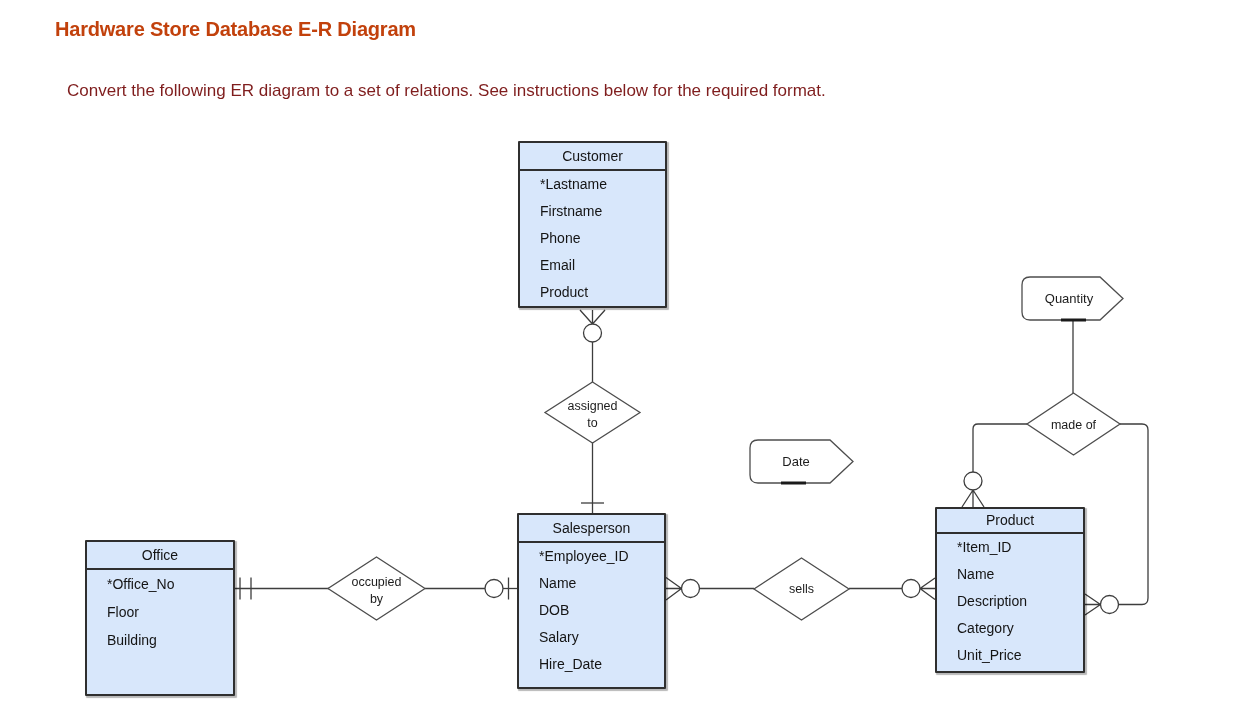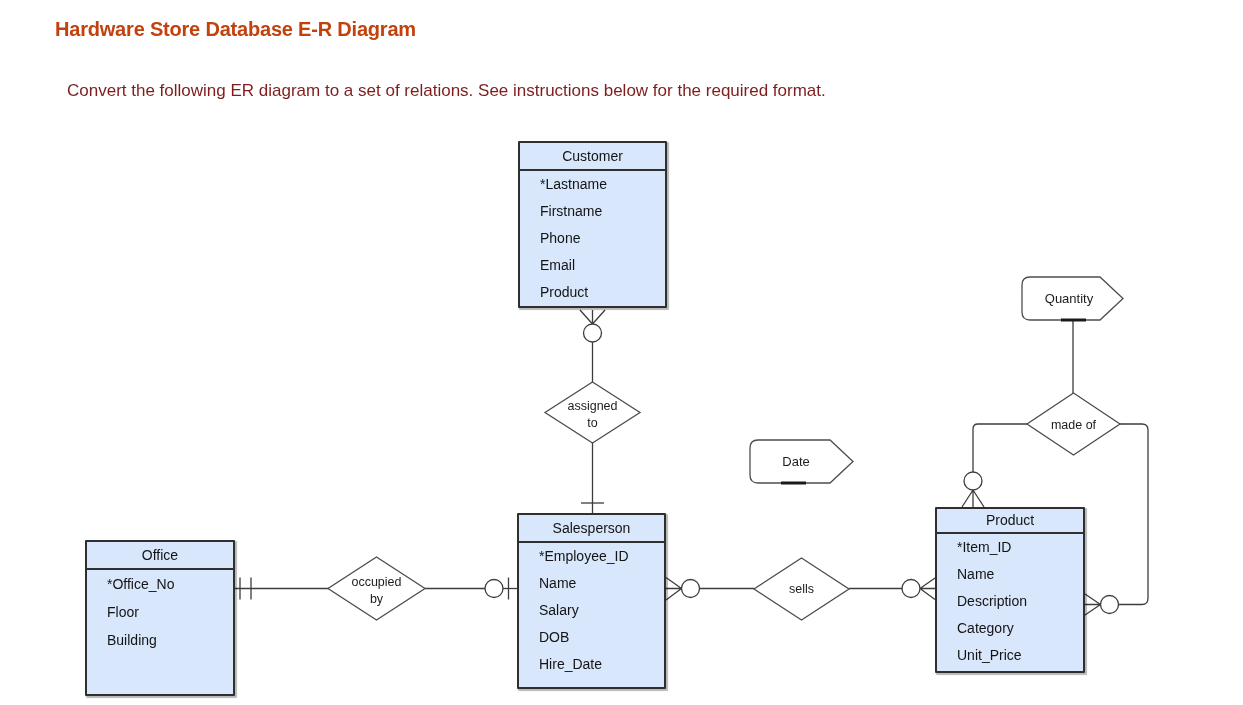--- a/index.html
+++ b/index.html
@@ -126,22 +126,22 @@
     <div class="entity-title">Office</div>
     <div class="entity-attr">*Office_No</div>
     <div class="entity-attr">Floor</div>
     <div class="entity-attr">Building</div>
   </div>
 
   <div class="entity" style="left:517px;top:513px;width:149px;height:176px;">
     <div class="entity-title">Salesperson</div>
     <div class="entity-attr">*Employee_ID</div>
     <div class="entity-attr">Name</div>
+    <div class="entity-attr">DOB</div>
     <div class="entity-attr">Salary</div>
-    <div class="entity-attr">DOB</div>
     <div class="entity-attr">Hire_Date</div>
   </div>
 
   <div class="entity entity--product" style="left:935px;top:507px;width:150px;height:166px;">
     <div class="entity-title">Product</div>
     <div class="entity-attr">*Item_ID</div>
     <div class="entity-attr">Name</div>
     <div class="entity-attr">Description</div>
     <div class="entity-attr">Category</div>
     <div class="entity-attr">Unit_Price</div>

